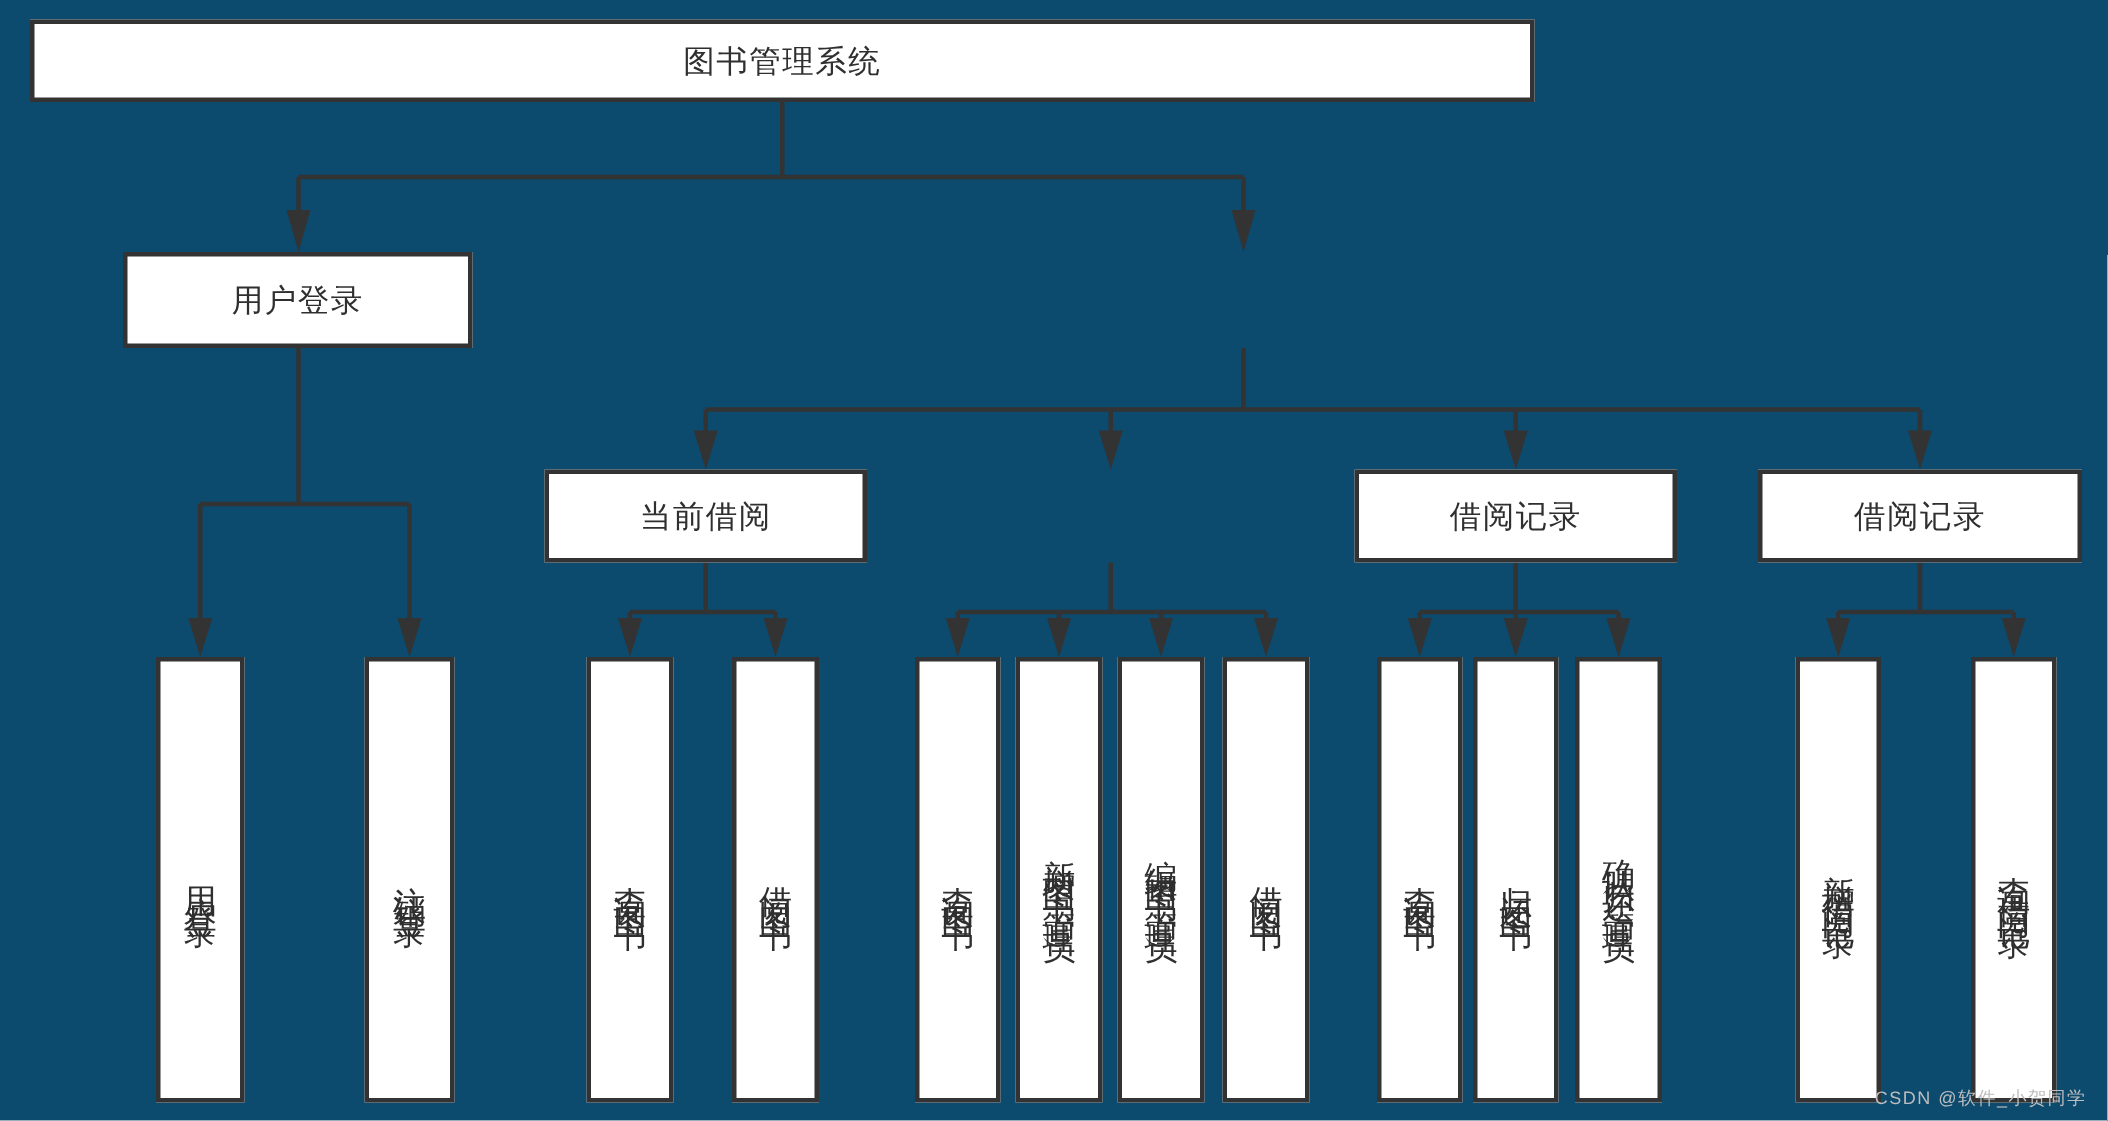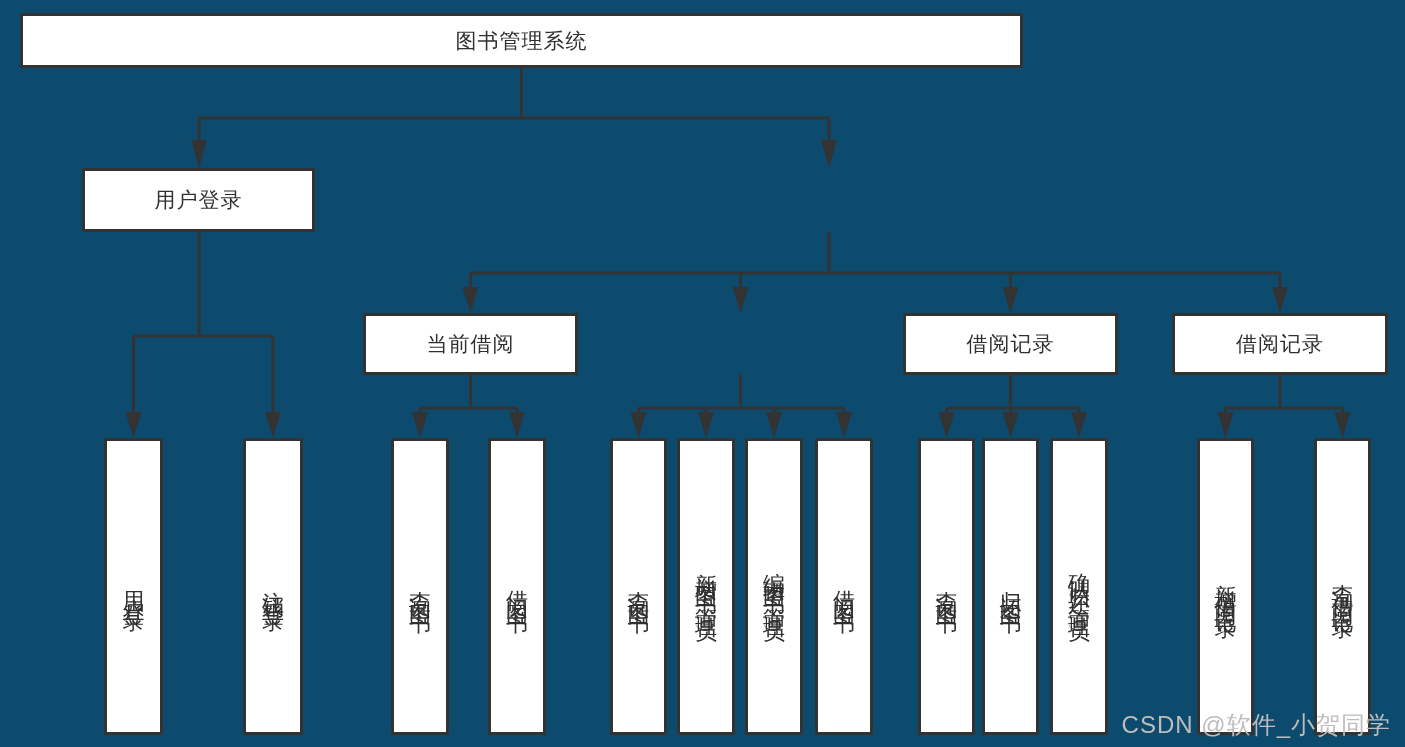--- a/index.html
+++ b/index.html
@@ -31,21 +31,21 @@
     writing-mode:vertical-rl;
     text-orientation:mixed;
     font-size:22px;
     letter-spacing:7px;
     line-height:1;
   }
   .watermark{
     position:absolute;
     right:14px;
     bottom:6px;
-    font-size:24px;
+    font-size:12px;
     color:#bdbdbd;
     z-index:2;
     white-space:nowrap;
     letter-spacing:1px;
   }
 </style>
 </head>
 <body>
 
 <div class="canvas">

